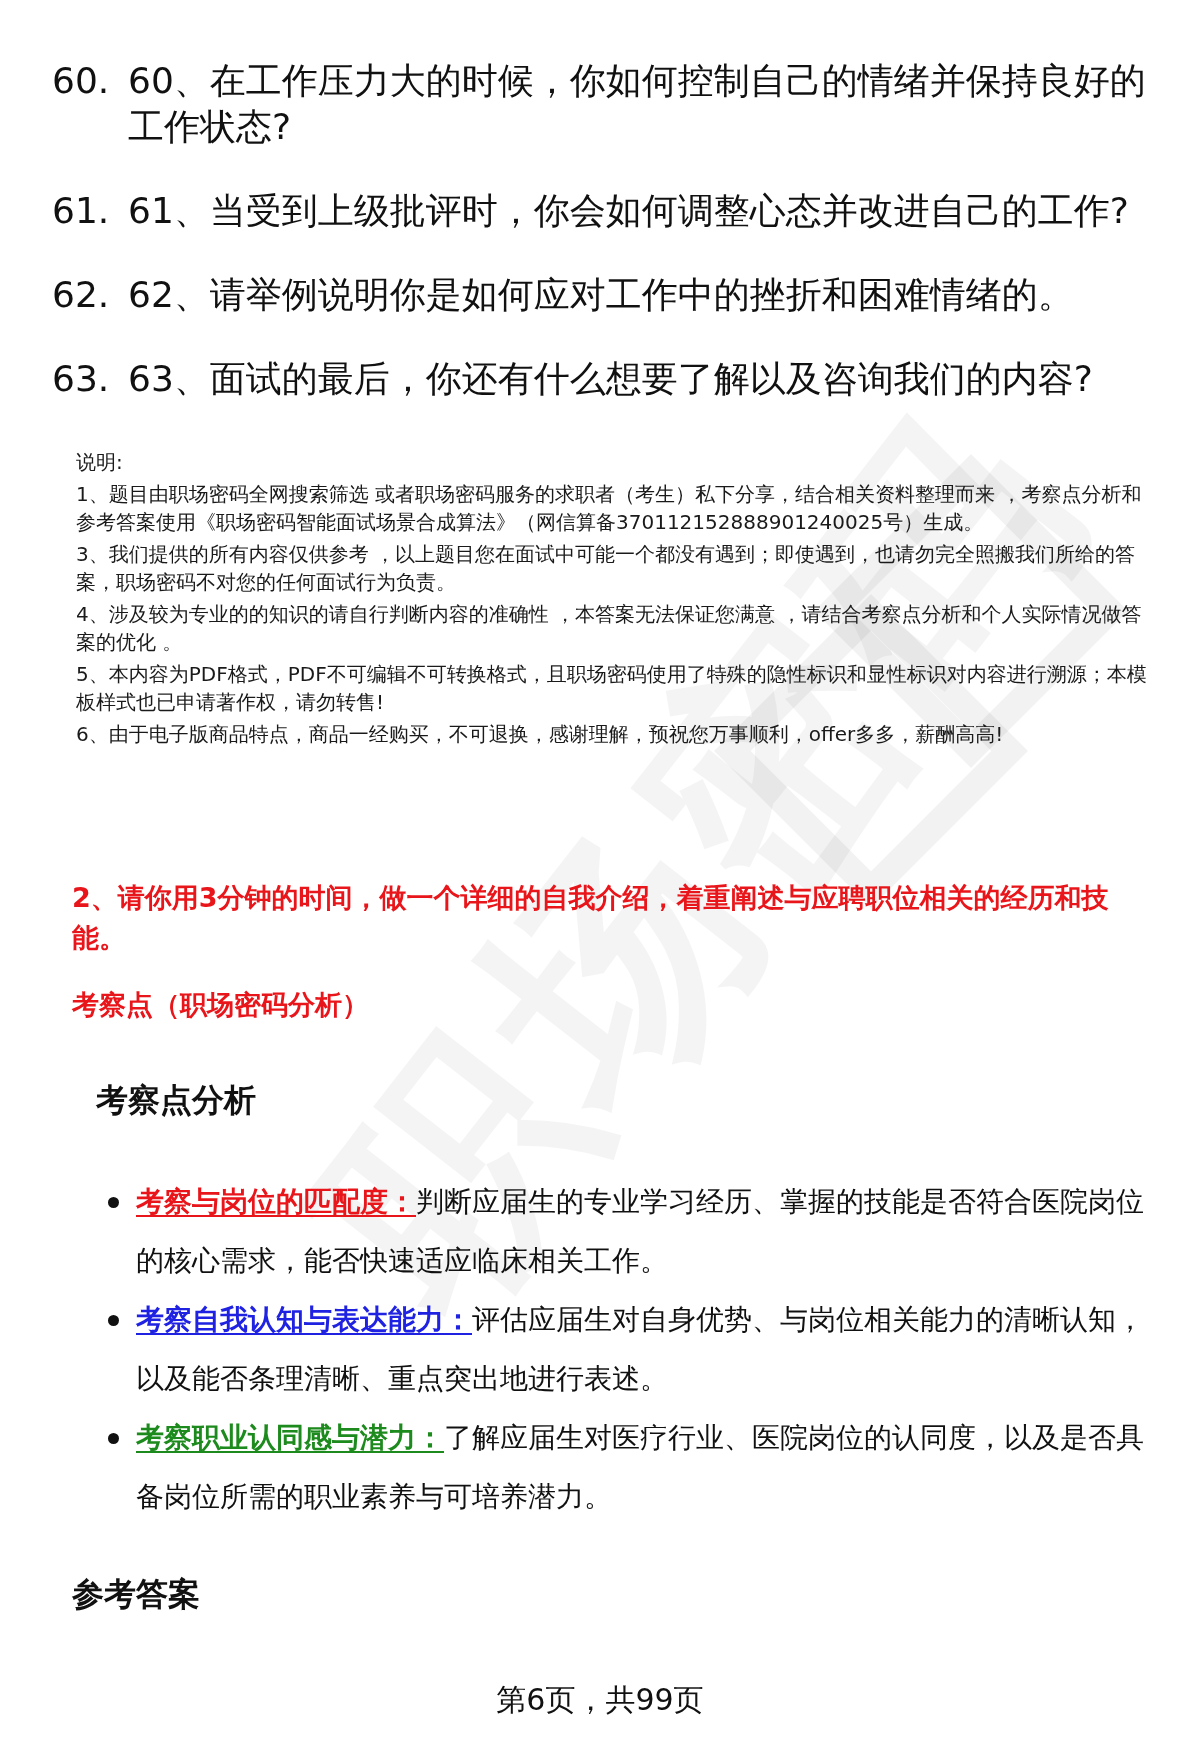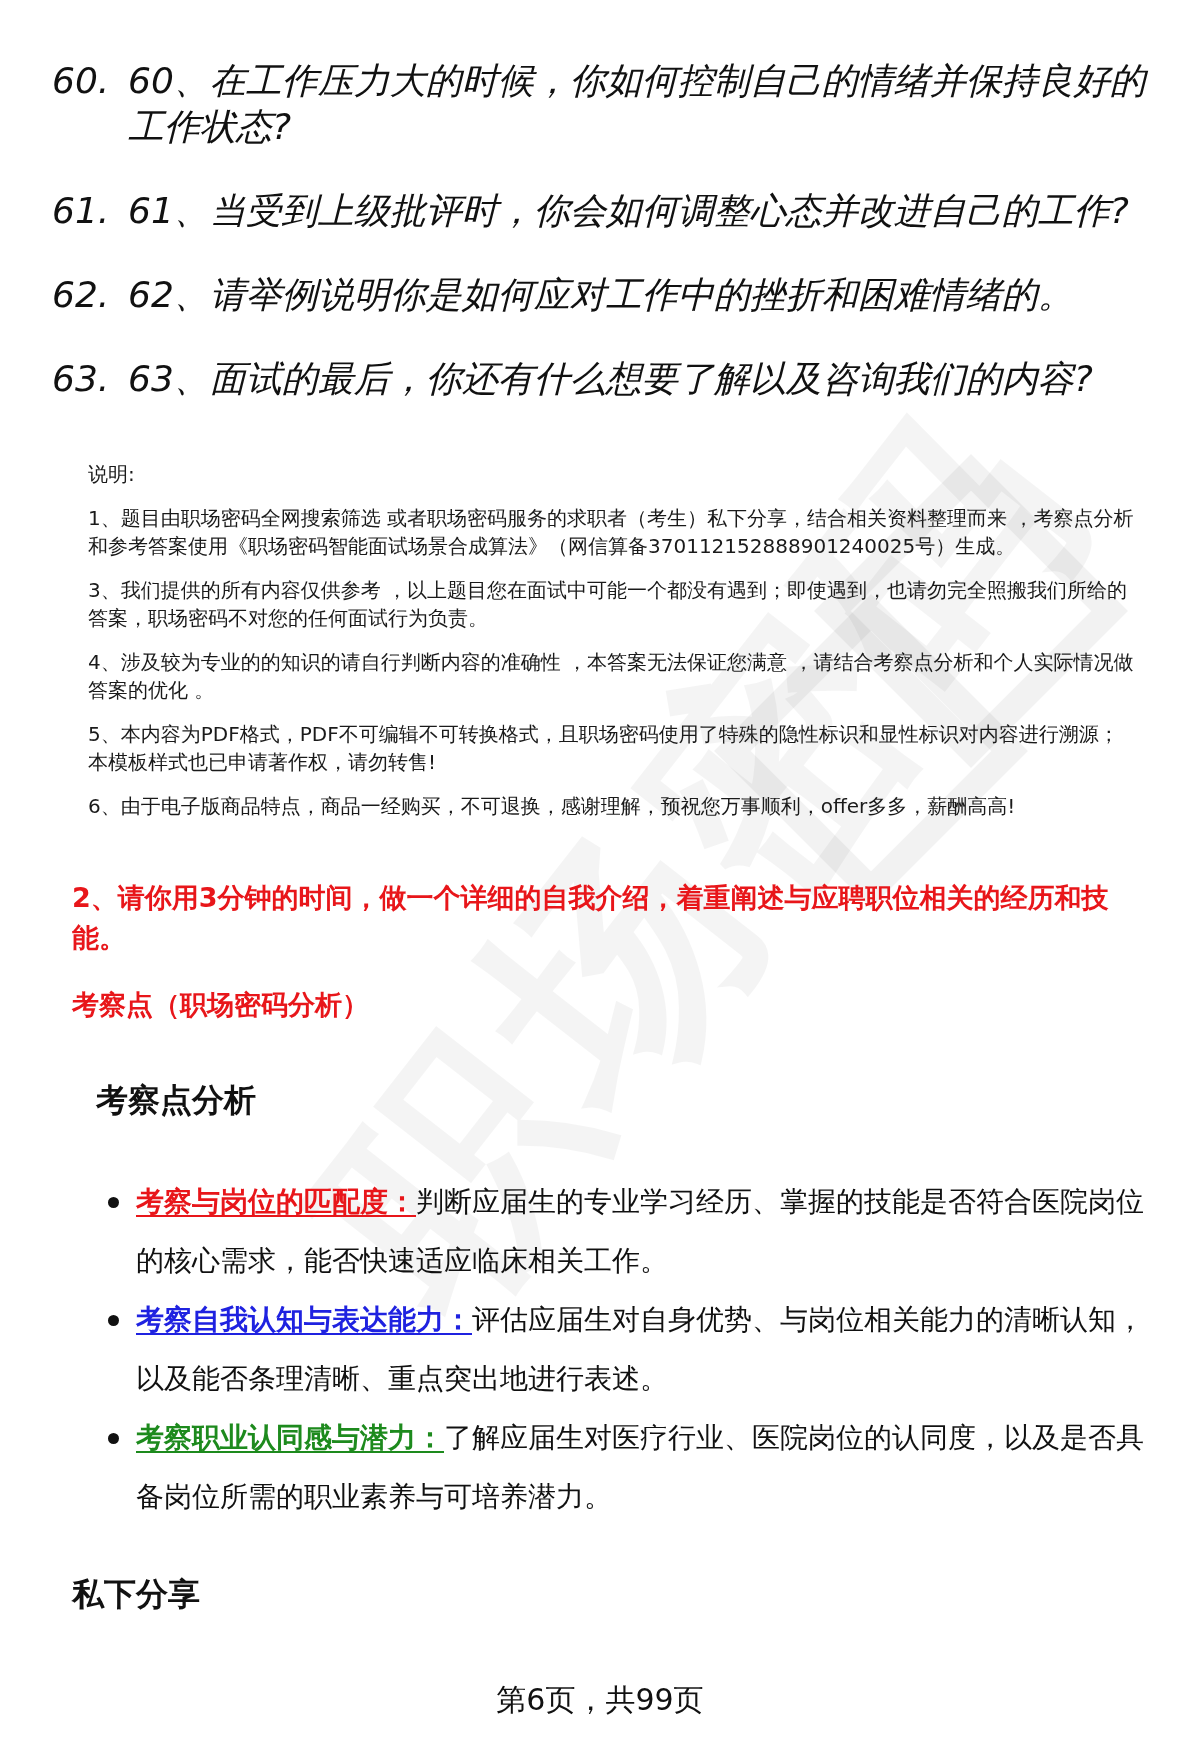--- a/index.html
+++ b/index.html
@@ -19,27 +19,27 @@
       line-height: 600px; text-align: center;
     }
     .wm-shape {
       position: absolute; pointer-events: none;
       border: 26px solid rgba(0,0,0,0.05);
       transform: rotate(45deg);
     }
 
     
     .qlist { position: absolute; left: 52px; top: 58px; width: 1120px; }
-    .q { display: flex; font-size: 36px; line-height: 46px; margin-bottom: 38px; font-style: italic; }
+    .q { display: flex; font-size: 36px; line-height: 46px; margin-bottom: 38px; }
     .q .num { width: 76px; flex: none; }
     .q .txt { flex: 1; width: 1000px; }
 
     
     .notes { position: absolute; left: 72px; top: 444px; width: 1080px; font-size: 20px; line-height: 28px; color: #1a1a1a; }
-    .notes p { margin: 16px; }
+    .notes p { margin: 4px; }
 
     .red-q { position: absolute; left: 72px; top: 878px; width: 1080px; color: #e8161a; font-weight: bold; font-size: 27px; line-height: 40px; }
     .red-sub { position: absolute; left: 72px; top: 985px; color: #e8161a; font-weight: bold; font-size: 27px; line-height: 40px; }
 
     .h-analysis { position: absolute; left: 72px; top: 1078px; font-weight: bold; font-size: 32px; line-height: 44px; color: #111; margin-left: 24px; }
     .h-answer { position: absolute; left: 72px; top: 1572px; font-weight: bold; font-size: 32px; line-height: 44px; color: #111; }
 
     .bullets { position: absolute; left: 104px; top: 1172px; width: 1060px; }
     .bullet { position: relative; padding-left: 32px; font-size: 28px; line-height: 59px; margin-bottom: 0px; }
     .bullet .dot { position: absolute; left: 4px; top: 25px; width: 11px; height: 11px; border-radius: 50%; background: #111; }
@@ -100,16 +100,16 @@
     <div class="bullet">
       <span class="dot"></span>
       <span class="key blue">考察自我认知与表达能力：</span><span>评估应届生对自身优势、与岗位相关能力的清晰认知，以及能否条理清晰、重点突出地进行表述。</span>
     </div>
     <div class="bullet">
       <span class="dot"></span>
       <span class="key green">考察职业认同感与潜力：</span><span>了解应届生对医疗行业、医院岗位的认同度，以及是否具备岗位所需的职业素养与可培养潜力。</span>
     </div>
   </div>
 
-  <div class="h-answer">私下分享</div>
+  <div class="h-answer">参考答案</div>
 
   <div class="footer">第6页，共99页</div>
 </div>
 
 </body></html>

